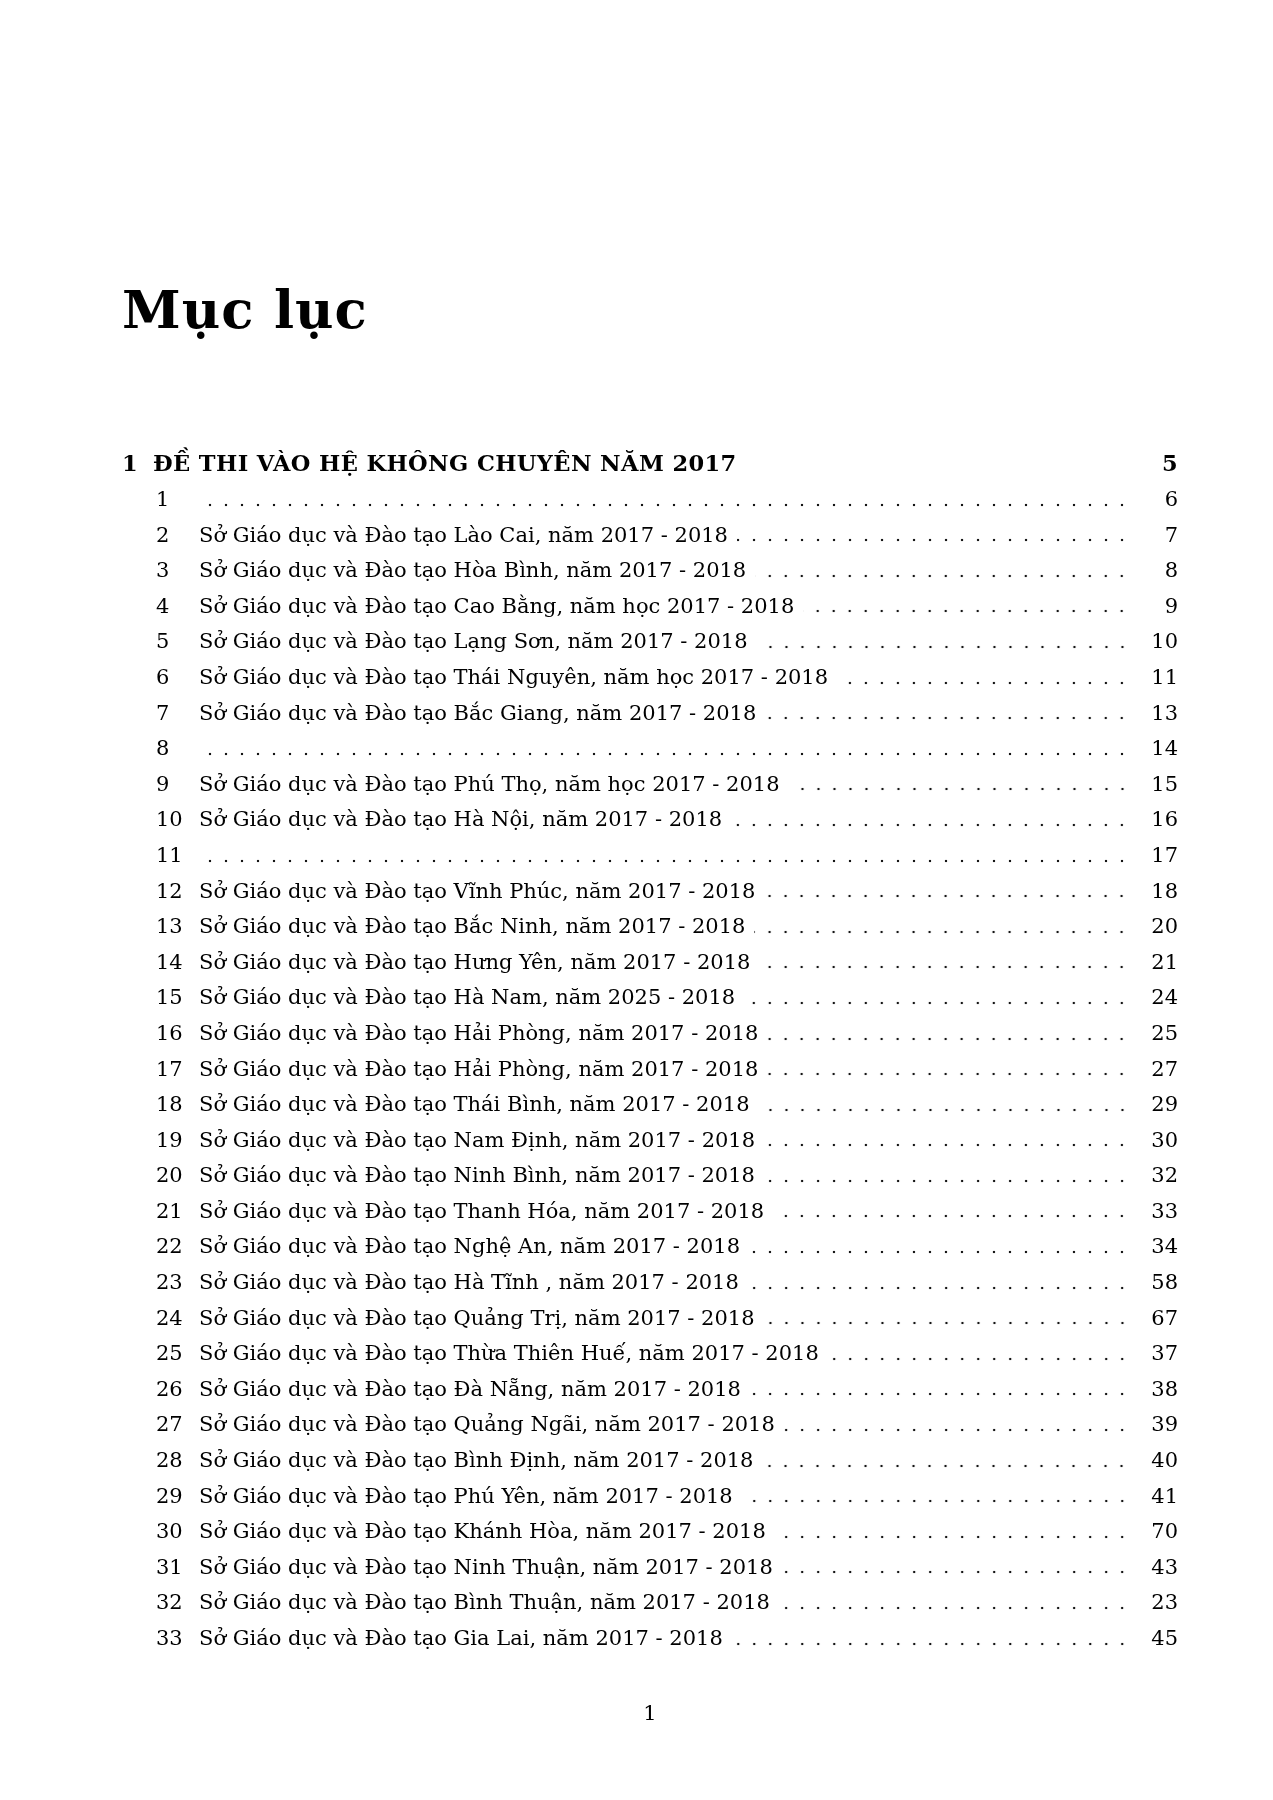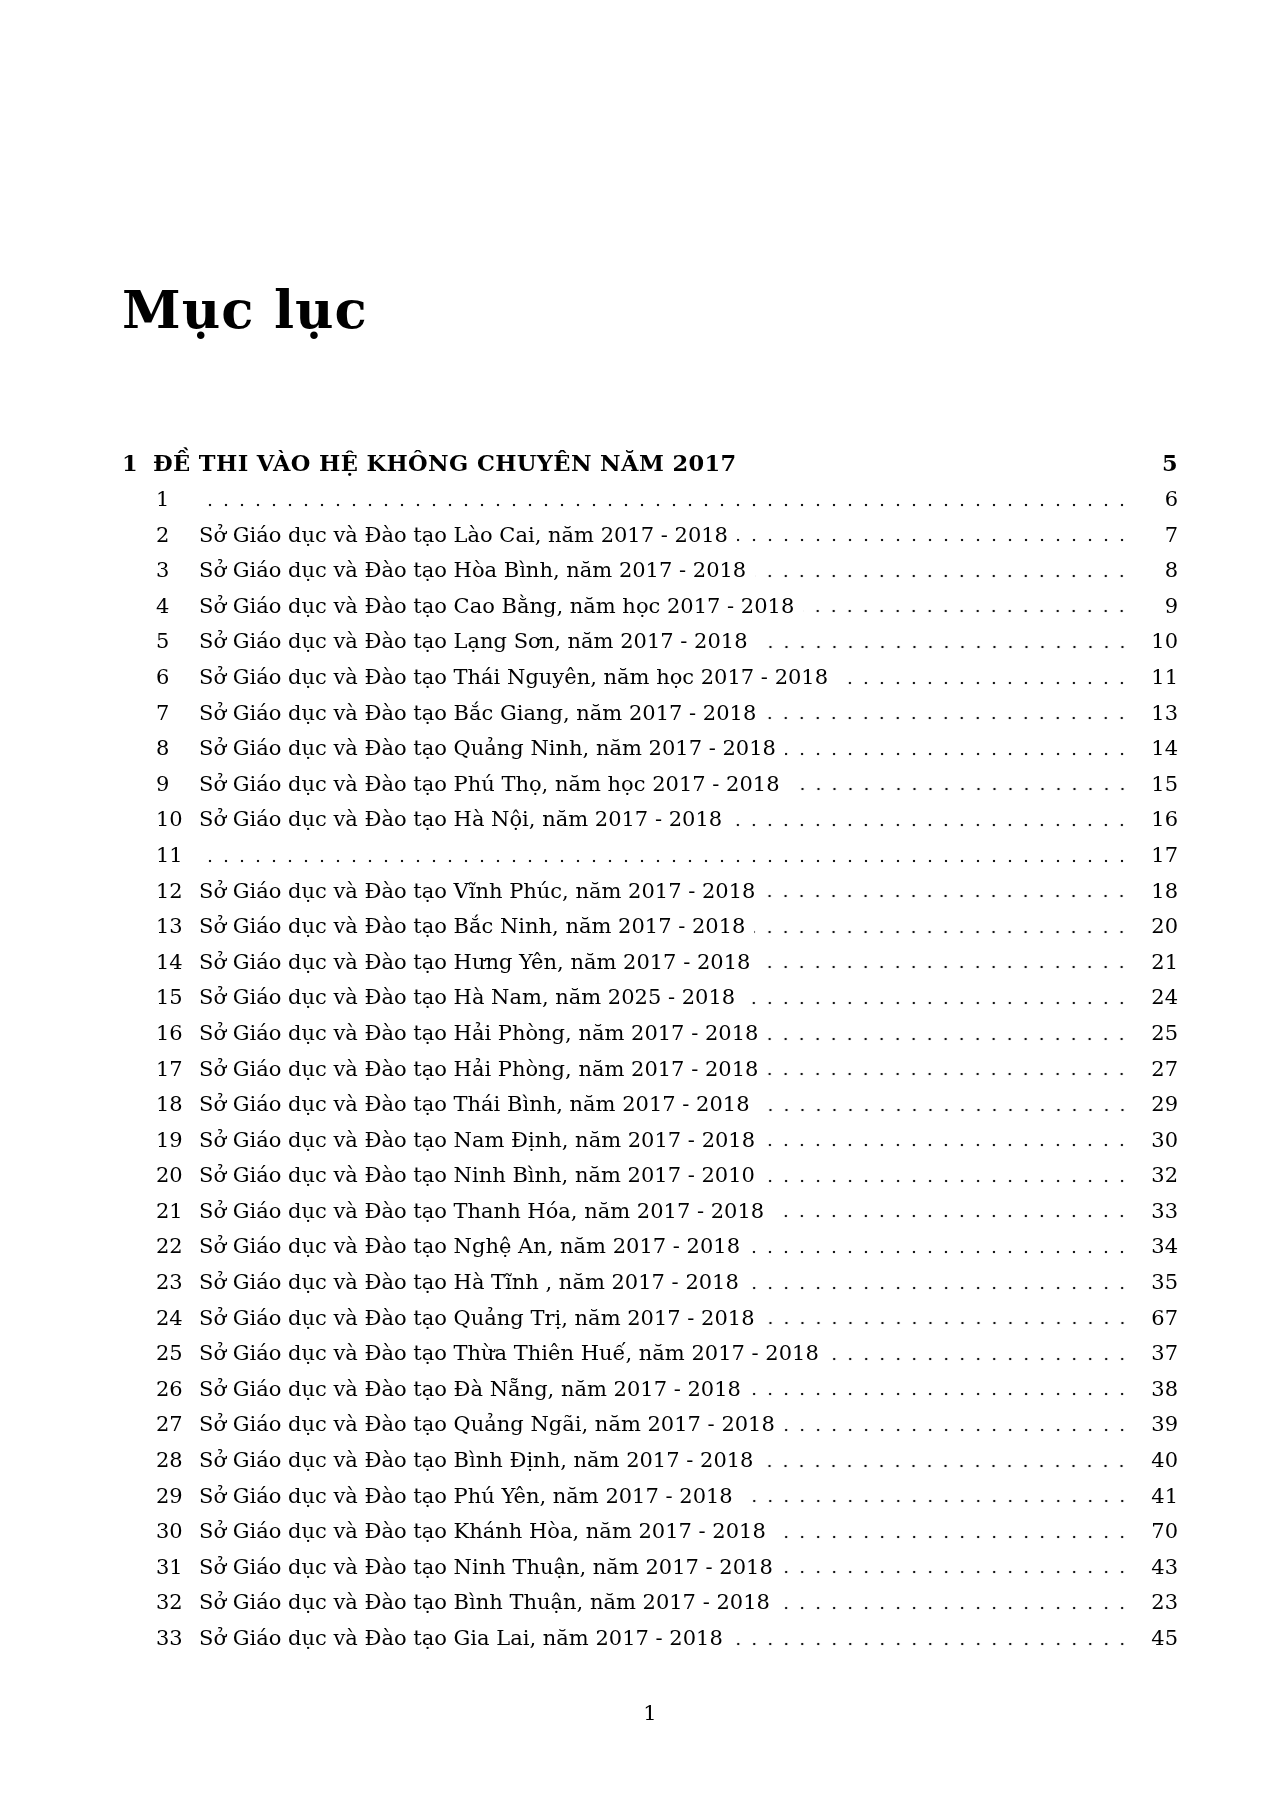--- a/index.html
+++ b/index.html
@@ -171,21 +171,20 @@
     <span class="e-indent"></span>
     <span class="e-num">7</span>
     <span class="e-title">Sở Giáo dục và Đào tạo Bắc Giang, năm 2017 - 2018</span>
     <span class="leader"></span>
     <span class="e-page">13</span>
   </div>
 
   <div class="toc-row">
     <span class="e-indent"></span>
     <span class="e-num">8</span>
-    <span class="e-title">Sở Giáo dục và Đào tạo Quảng Ninh, năm 2017 - 2018</span>
     <span class="leader"></span>
     <span class="e-page">14</span>
   </div>
 
   <div class="toc-row">
     <span class="e-indent"></span>
     <span class="e-num">9</span>
     <span class="e-title">Sở Giáo dục và Đào tạo Phú Thọ, năm học 2017 - 2018</span>
     <span class="leader"></span>
     <span class="e-page">15</span>
@@ -266,21 +265,21 @@
     <span class="e-indent"></span>
     <span class="e-num">19</span>
     <span class="e-title">Sở Giáo dục và Đào tạo Nam Định, năm 2017 - 2018</span>
     <span class="leader"></span>
     <span class="e-page">30</span>
   </div>
 
   <div class="toc-row">
     <span class="e-indent"></span>
     <span class="e-num">20</span>
-    <span class="e-title">Sở Giáo dục và Đào tạo Ninh Bình, năm 2017 - 2010</span>
+    <span class="e-title">Sở Giáo dục và Đào tạo Ninh Bình, năm 2017 - 2018</span>
     <span class="leader"></span>
     <span class="e-page">32</span>
   </div>
 
   <div class="toc-row">
     <span class="e-indent"></span>
     <span class="e-num">21</span>
     <span class="e-title">Sở Giáo dục và Đào tạo Thanh Hóa, năm 2017 - 2018</span>
     <span class="leader"></span>
     <span class="e-page">33</span>
@@ -292,21 +291,21 @@
     <span class="e-title">Sở Giáo dục và Đào tạo Nghệ An, năm 2017 - 2018</span>
     <span class="leader"></span>
     <span class="e-page">34</span>
   </div>
 
   <div class="toc-row">
     <span class="e-indent"></span>
     <span class="e-num">23</span>
     <span class="e-title">Sở Giáo dục và Đào tạo Hà Tĩnh , năm 2017 - 2018</span>
     <span class="leader"></span>
-    <span class="e-page">35</span>
+    <span class="e-page">58</span>
   </div>
 
   <div class="toc-row">
     <span class="e-indent"></span>
     <span class="e-num">24</span>
     <span class="e-title">Sở Giáo dục và Đào tạo Quảng Trị, năm 2017 - 2018</span>
     <span class="leader"></span>
     <span class="e-page">67</span>
   </div>
 

